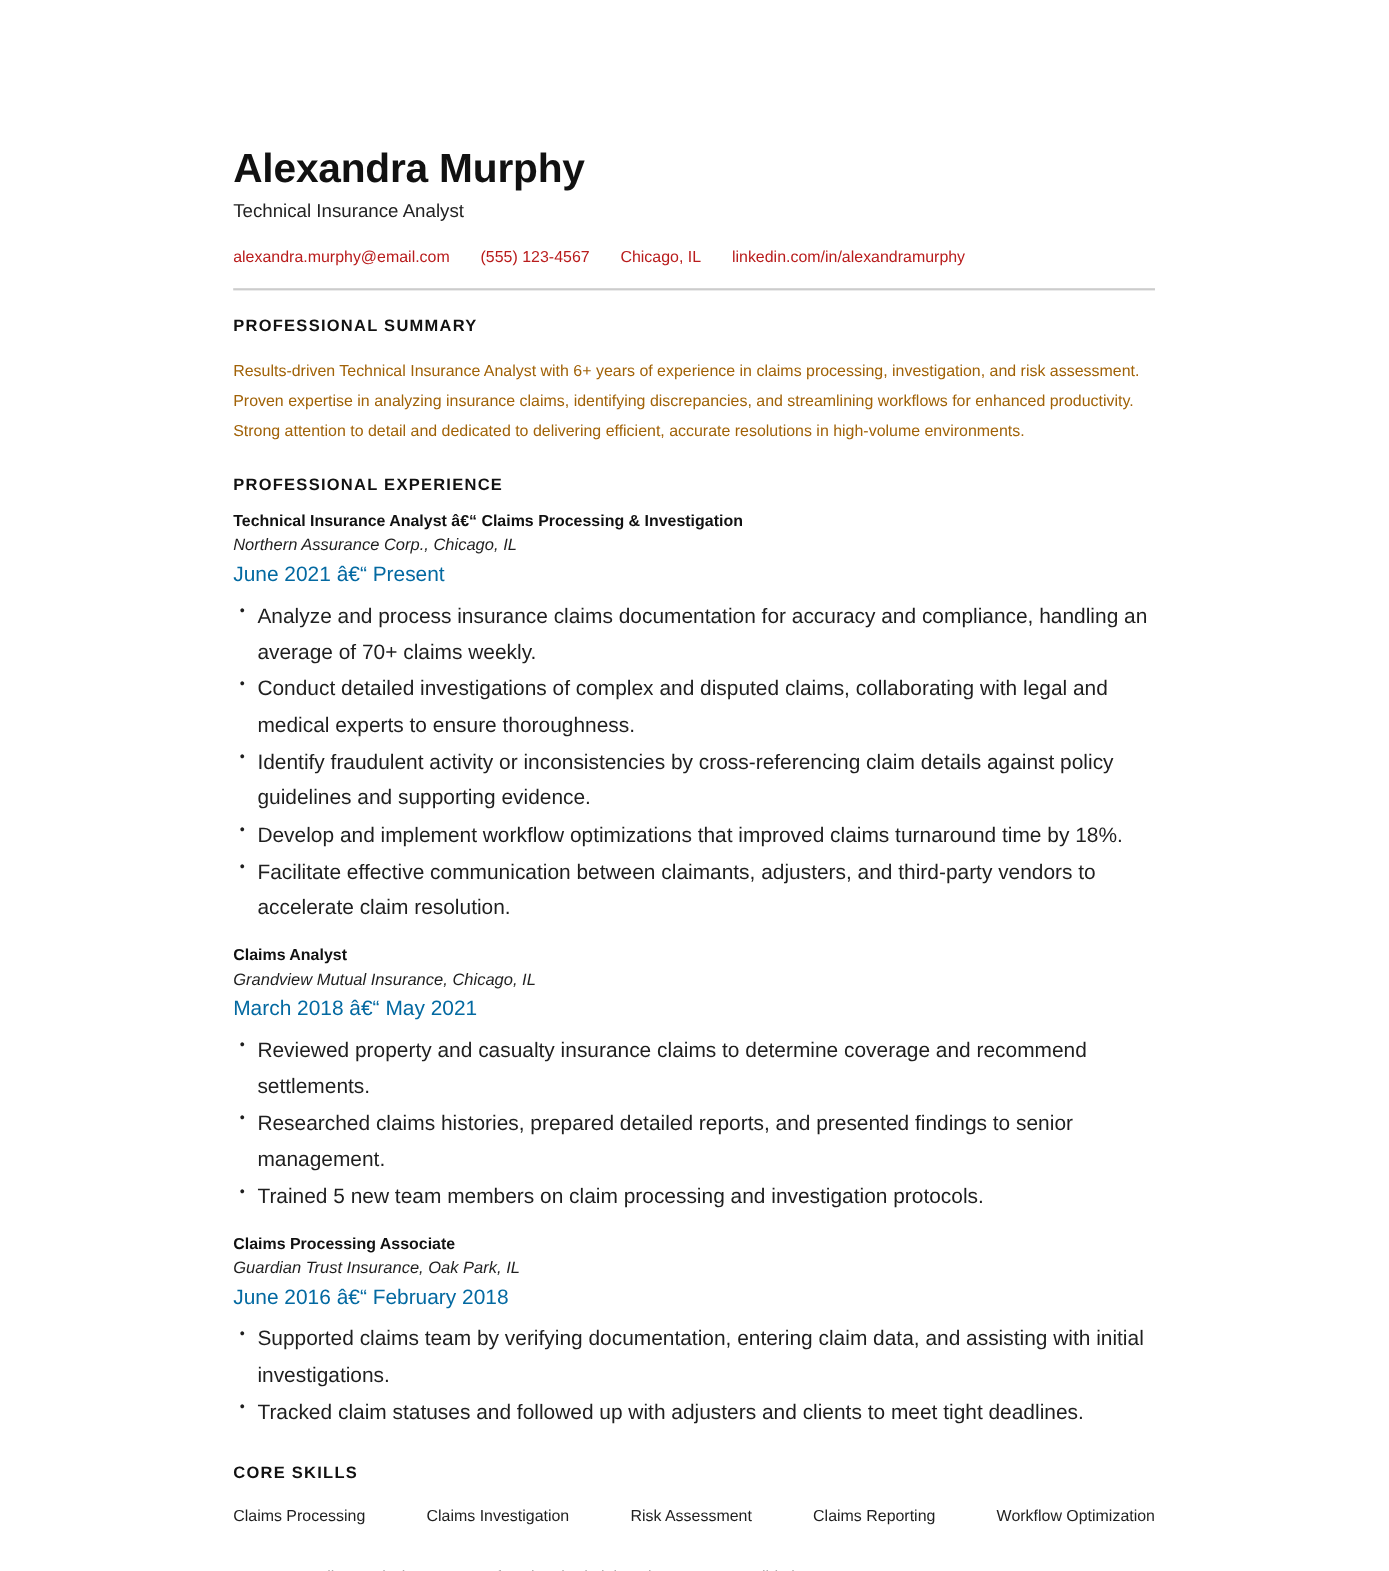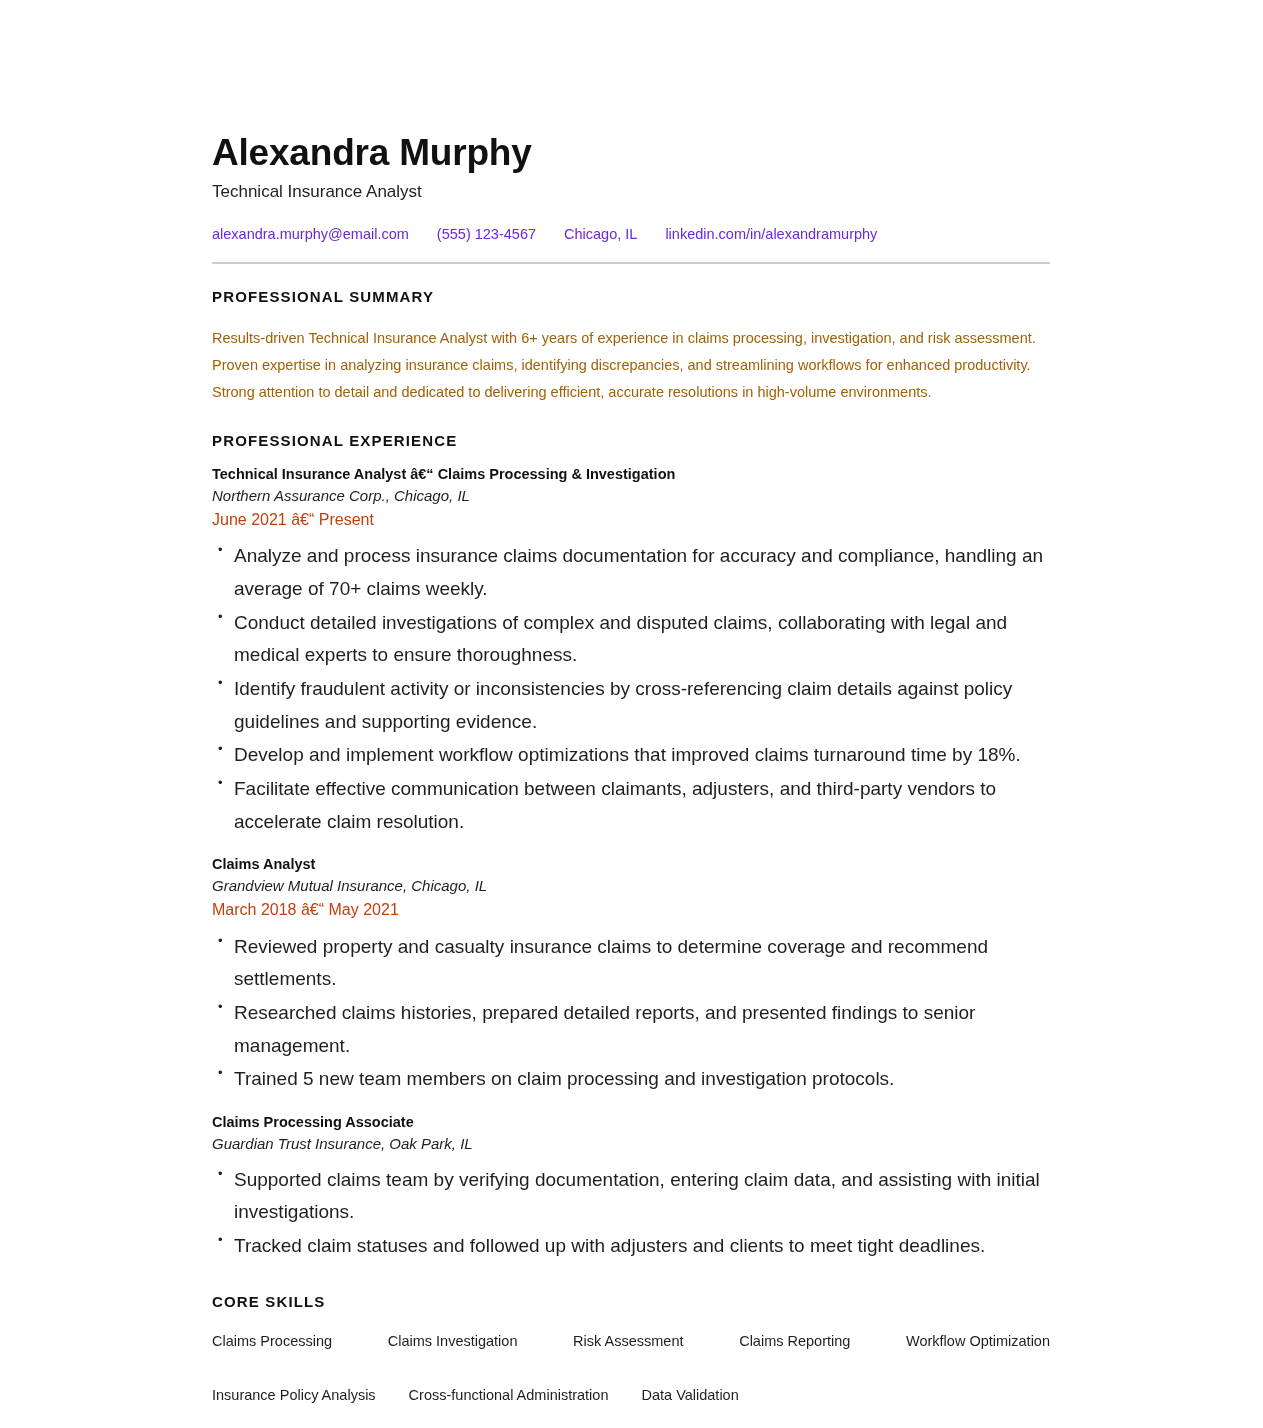--- a/index.html
+++ b/index.html
@@ -43,21 +43,21 @@
   .headline {
     font-size: 17px;
     font-weight: normal;
     color: #222222;
     margin: 9px 0 0 0;
     line-height: 1.2;
   }
   .contact {
     margin-top: 22px;
     font-size: 14.5px;
-    color: #6d28d9;
+    color: #b91c1c;
     display: flex;
     flex-wrap: wrap;
     align-items: baseline;
     column-gap: 28px;
     line-height: 1.3;
   }
   .contact-item { white-space: nowrap; }
   .rule {
     margin-top: 18px;
     height: 2px;
@@ -94,22 +94,22 @@
     color: #111111;
     line-height: 1.45;
   }
   .job-company {
     font-size: 15px;
     font-style: italic;
     color: #1f1f1f;
     line-height: 1.5;
   }
   .job-dates {
-    font-size: 16px;
-    color: #c2410c;
+    font-size: 19px;
+    color: #0369a1;
     line-height: 1.55;
   }
   ul.bullets {
     list-style: none;
     margin: 8px 0 0 0;
     padding: 0;
   }
   ul.bullets li {
     position: relative;
     padding-left: 22px;
@@ -199,20 +199,21 @@
         <ul class="bullets">
           <li>Reviewed property and casualty insurance claims to determine coverage and recommend settlements.</li>
           <li>Researched claims histories, prepared detailed reports, and presented findings to senior management.</li>
           <li>Trained 5 new team members on claim processing and investigation protocols.</li>
         </ul>
       </div>
 
       <div class="job">
         <div class="job-title">Claims Processing Associate</div>
         <div class="job-company">Guardian Trust Insurance, Oak Park, IL</div>
+        <div class="job-dates">June 2016 â€“ February 2018</div>
         <ul class="bullets">
           <li>Supported claims team by verifying documentation, entering claim data, and assisting with initial investigations.</li>
           <li>Tracked claim statuses and followed up with adjusters and clients to meet tight deadlines.</li>
         </ul>
       </div>
     </div>
 
     <div class="section skills-section">
       <h2 class="section-title">CORE SKILLS</h2>
       <div class="skills-rows">

